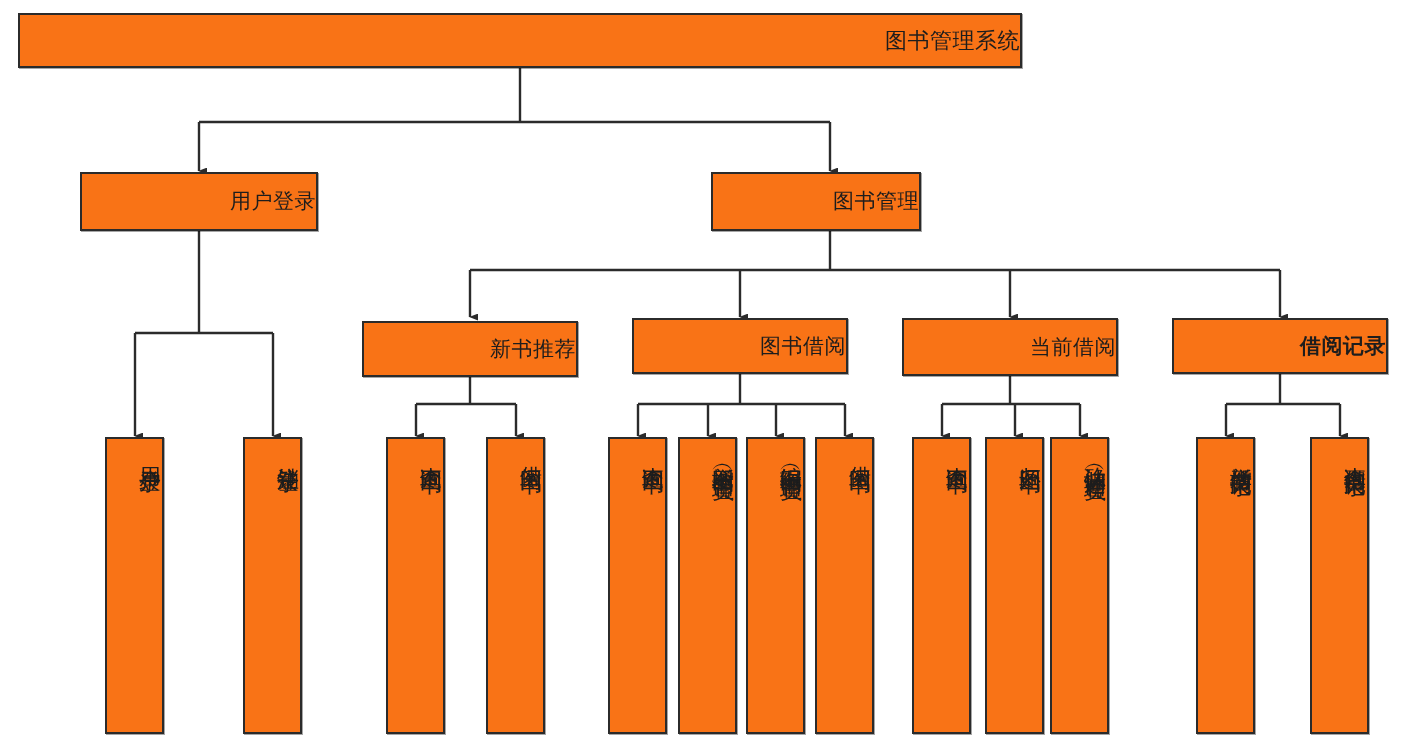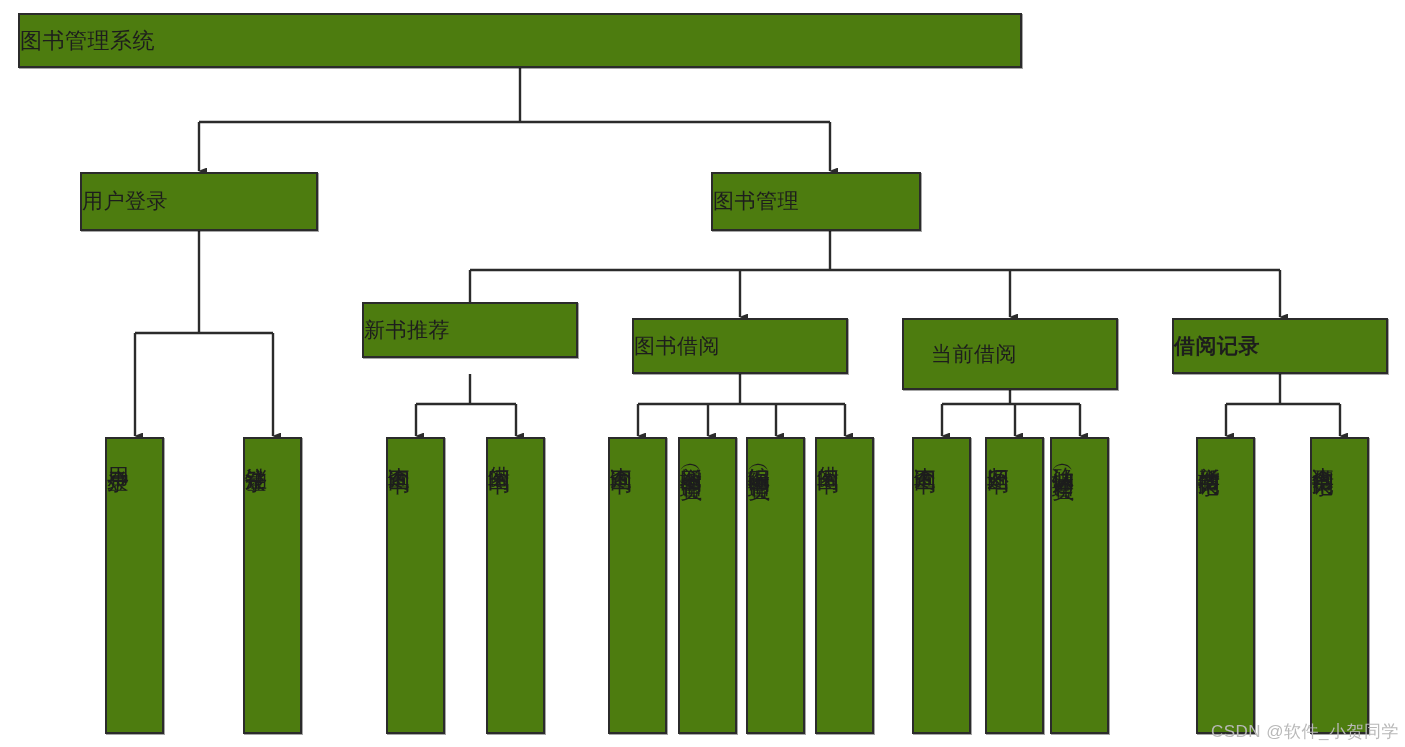--- a/index.html
+++ b/index.html
@@ -23,24 +23,24 @@
     left: 0;
     top: 0;
     width: 1405px;
     height: 747px;
     pointer-events: none;
   }
   .node {
     position: absolute;
     box-sizing: border-box;
     border: 2px solid #2b2b2b;
-    background: #4d7c0f;
+    background: #f97316;
     display: flex;
     align-items: center;
-    justify-content: flex-start;
+    justify-content: flex-end;
     color: #1d1d1d;
     box-shadow: 1px 1px 0 rgba(0,0,0,0.35);
   }
   .node .lbl {
     display: block;
     text-align: center;
     line-height: 1.18;
     letter-spacing: 0.5px;
     white-space: nowrap;
   }
@@ -122,27 +122,27 @@
   <div id="nodes">
       <div class="node h root" style="left: 18px; top: 13px; width: 1004px; height: 55px;">
         <span class="lbl">图书管理系统</span>
       </div>
       <div class="node h" style="left: 80px; top: 172px; width: 238px; height: 59px;">
         <span class="lbl">用户登录</span>
       </div>
       <div class="node h" style="left: 711px; top: 172px; width: 210px; height: 59px;">
         <span class="lbl">图书管理</span>
       </div>
-      <div class="node h" style="left: 362px; top: 302px; width: 216px; height: 56px;">
+      <div class="node h" style="left: 362px; top: 321px; width: 216px; height: 56px;">
         <span class="lbl">新书推荐</span>
       </div>
       <div class="node h" style="left: 632px; top: 318px; width: 216px; height: 56px;">
         <span class="lbl">图书借阅</span>
       </div>
-      <div class="node h" style="left: 902px; top: 318px; width: 216px; height: 72px; padding-left: 27px;">
+      <div class="node h" style="left: 902px; top: 318px; width: 216px; height: 58px; padding-left: 27px;">
         <span class="lbl">当前借阅</span>
       </div>
       <div class="node h" style="left: 1172px; top: 318px; width: 216px; height: 56px; font-weight: bold;">
         <span class="lbl">借阅记录</span>
       </div>
       <div class="node v" style="left: 105px; top: 437px; width: 59px; height: 297px;">
         <span class="lbl">用户登录</span>
       </div>
       <div class="node v" style="left: 243px; top: 437px; width: 59px; height: 297px;">
         <span class="lbl">注销登录</span>
@@ -174,14 +174,13 @@
       <div class="node v" style="left: 1050px; top: 437px; width: 59px; height: 297px;">
         <span class="lbl">确认归还（管理员）</span>
       </div>
       <div class="node v" style="left: 1196px; top: 437px; width: 59px; height: 297px;">
         <span class="lbl">新增借阅记录</span>
       </div>
       <div class="node v" style="left: 1310px; top: 437px; width: 59px; height: 297px;">
         <span class="lbl">查询借阅记录</span>
       </div>
     </div>
-  <div class="watermark">CSDN @软件_小贺同学</div>
 </div>
 
 </body></html>

